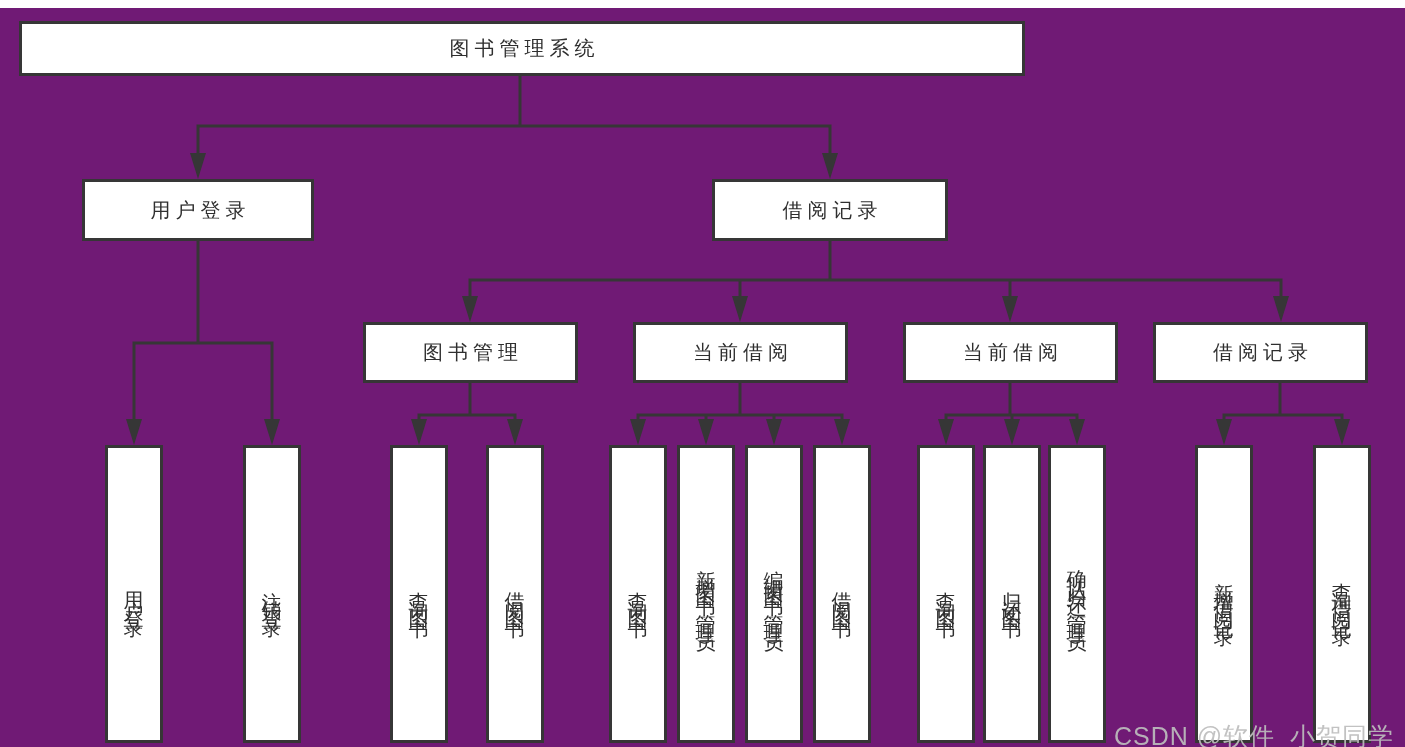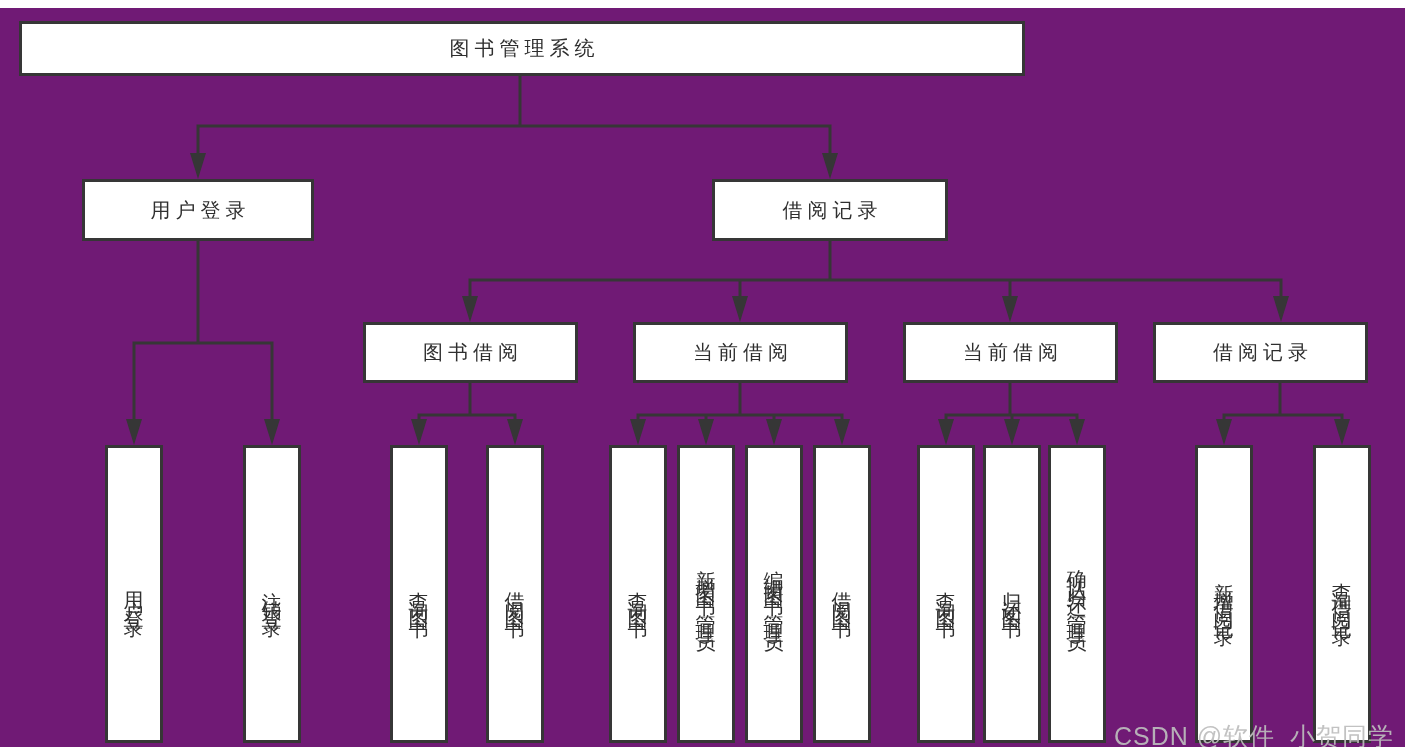--- a/index.html
+++ b/index.html
@@ -92,21 +92,21 @@
       <polygon points="1216,411 1232,411 1224,437"></polygon>
       <polygon points="1334,411 1350,411 1342,437"></polygon>
     </g>
   </svg>
 
   <div class="box root hlabel">图书管理系统</div>
 
   <div class="box l2a hlabel">用户登录</div>
   <div class="box l2b hlabel">借阅记录</div>
 
-  <div class="box l3 l3a hlabel">图书借阅</div>
+  <div class="box l3 l3a hlabel">图书管理</div>
   <div class="box l3 l3b hlabel">当前借阅</div>
   <div class="box l3 l3c hlabel">当前借阅</div>
   <div class="box l3 l3d hlabel">借阅记录</div>
 
   <div class="box leaf x105">用户登录</div>
   <div class="box leaf x243">注销登录</div>
 
   <div class="box leaf x390">查询图书</div>
   <div class="box leaf x486">借阅图书</div>
 

